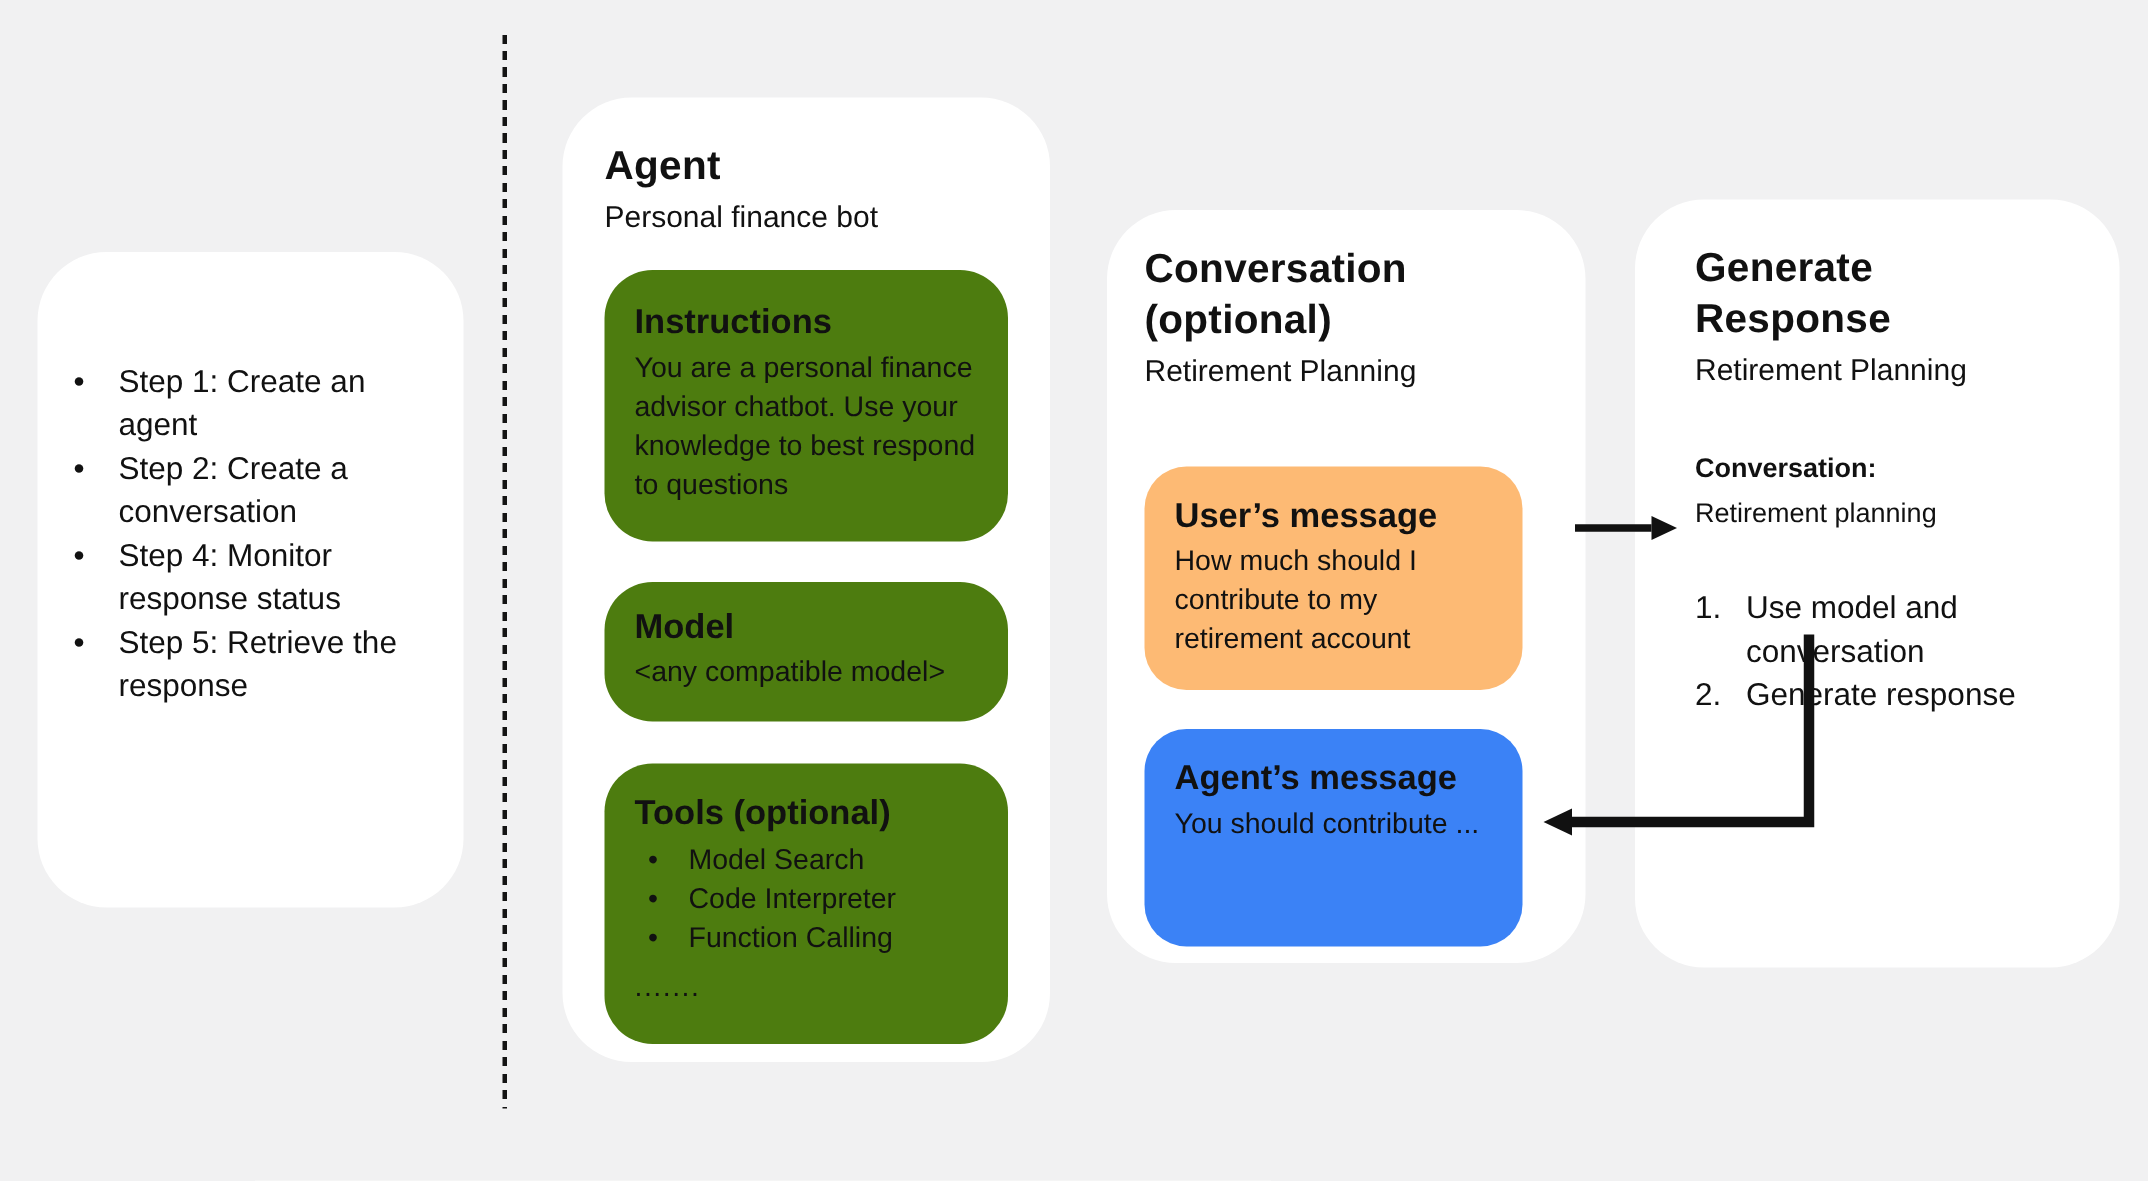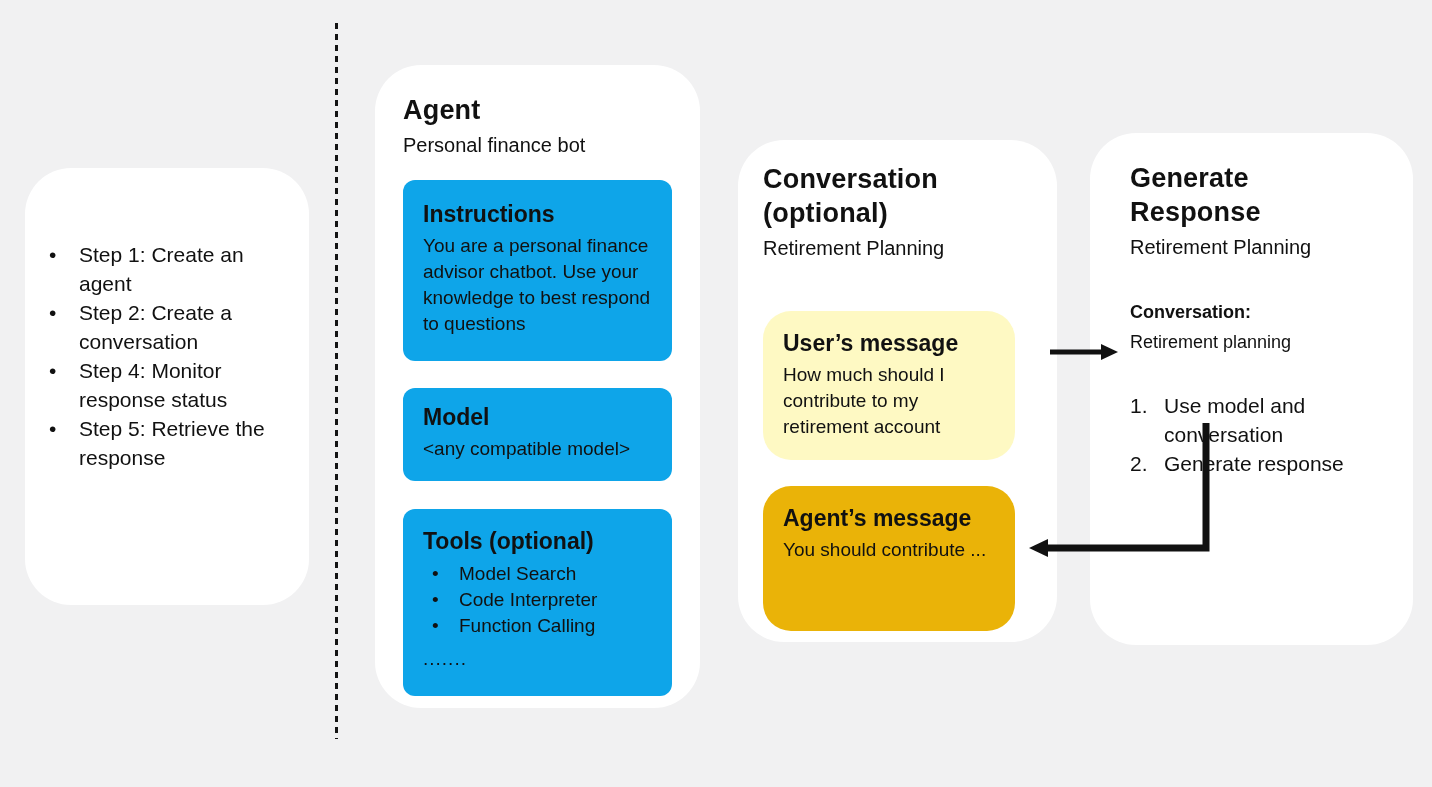--- a/index.html
+++ b/index.html
@@ -23,37 +23,37 @@
     background-image:repeating-linear-gradient(to bottom,#141414 0 6px,transparent 6px 11px);
   }
 
   
   .card-pad { padding:28px 28px 0 28px; }
   .card-title { font-size:27px; line-height:34px; font-weight:bold; letter-spacing:.2px; }
   .card-subtitle { font-size:20px; line-height:26px; margin-top:5px; }
 
   
   #agent-card { left:375px; top:65px; width:325px; height:643px; }
-  .bluebox { background:#0ea5e9; border-radius:12px; box-sizing:border-box; }
+  .bluebox { background:#4d7c0f; border-radius:32px; box-sizing:border-box; }
   .box-title { font-size:23px; line-height:28px; font-weight:bold; }
   .box-body  { font-size:19px; line-height:26px; margin-top:5px; }
   #instructions-box { margin-top:22px; padding:20px 20px 24px 20px; }
   #model-box        { margin-top:27px; padding:15px 18px 19px 20px; }
   #tools-box        { margin-top:28px; padding:18px 18px 26px 20px; }
   .tools-list { margin:6px 0 0 0; padding:0; list-style:none; }
   .tools-list li { position:relative; padding-left:36px; font-size:19px; line-height:26px; }
   .tools-list li::before { content:"\2022"; position:absolute; left:9px; top:0; }
   .ellipsis-line { font-size:19px; line-height:22px; margin-top:9px; letter-spacing:1px; }
 
   
   #conversation-card { left:738px; top:140px; width:319px; height:502px; }
   #conversation-card .card-pad { padding:22px 42px 0 25px; }
   .msgbox { border-radius:28px; box-sizing:border-box; padding:18px 20px 20px 20px; }
-  #user-msg-box  { background:#fef9c3; margin-top:50px; min-height:141px; }
-  #agent-msg-box { background:#eab308; margin-top:26px; height:145px; }
+  #user-msg-box  { background:#fdba74; margin-top:50px; min-height:141px; }
+  #agent-msg-box { background:#3b82f6; margin-top:26px; height:145px; }
 
   
   #generate-card { left:1090px; top:133px; width:323px; height:512px;padding-left:12px; }
   .conv-block { margin-top:38px; font-size:18px; line-height:28px; }
   .conv-label { font-weight:bold; }
   .conv-value { margin-top:2px; }
   .gen-list { margin:35px 0 0 0; padding:0; list-style:none; }
   .gen-list li { position:relative; padding-left:34px; font-size:21px; line-height:29px; }
   .gen-list .num { position:absolute; left:0; top:0; }
 

